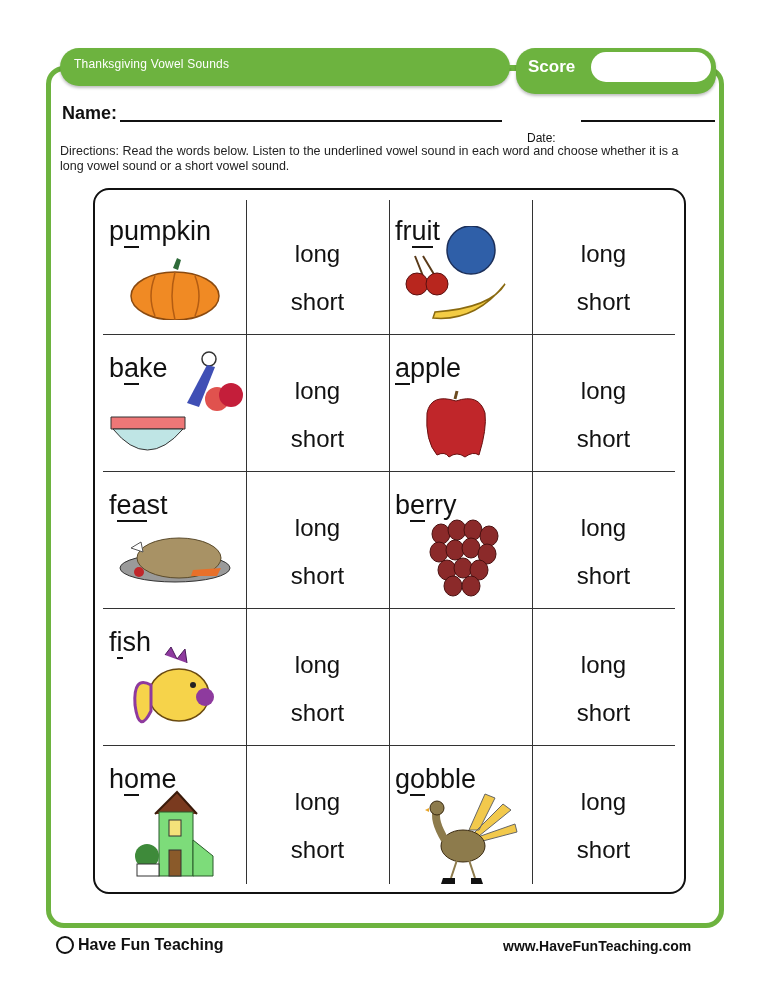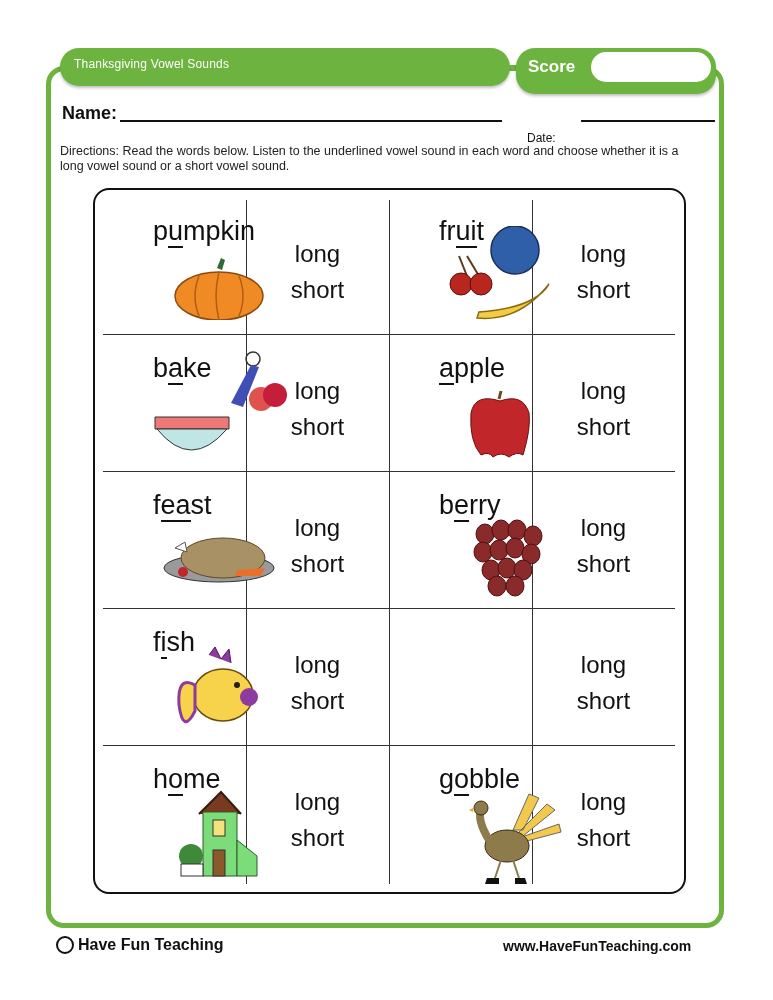--- a/index.html
+++ b/index.html
@@ -20,26 +20,26 @@
   .date-row { position:absolute; left:527px; top:103px; font-weight:normal; font-size:12px;margin-top:28px; }
   .date-line { position:absolute; left:581px; top:120px; width:134px; border-bottom:2px solid #111; }
 
   .directions { position:absolute; left:60px; top:144px; width:640px; font-size:12.5px; line-height:15px; color:#222; }
 
   .grid-box { position:absolute; left:93px; top:188px; width:593px; height:706px; border:2.5px solid #111; border-radius:16px; box-sizing:border-box; overflow:hidden; }
   .row { position:absolute; left:8px; width:572px; height:137px; }
   .row .hline { position:absolute; left:0; bottom:0; width:100%; border-bottom:1.5px solid #333; }
   .vline { position:absolute; top:10px; bottom:8px; border-left:1.5px solid #333; }
 
-  .cell-word { position:absolute; width:143px; height:137px;margin-left:44px; }
+  .cell-word { position:absolute; width:143px; height:137px; }
   .word { position:absolute; left:6px; top:18px; font-size:27px; color:#111; }
   .word u { text-decoration:none; border-bottom:2px solid #111; }
   .choice { position:absolute; width:143px; height:137px; text-align:center; font-size:24px; }
   .choice .long { position:absolute; left:0; right:0; top:42px; }
-  .choice .short { position:absolute; left:0; right:0; top:78px; }
+  .choice .short { position:absolute; left:0; right:0; top:90px; }
 
   .pic { position:absolute; }
 
   .footer-logo { position:absolute; left:56px; top:936px; font-weight:bold; font-size:16px; display:flex; align-items:flex-end; gap:4px; }
   .footer-logo .logo-circ { width:18px; height:18px; border:2.5px solid #111; border-radius:50%; box-sizing:border-box; position:relative; }
   .footer-url { position:absolute; left:503px; top:938px; font-weight:bold; font-size:14px; }
 </style>
 </head>
 <body>
 

